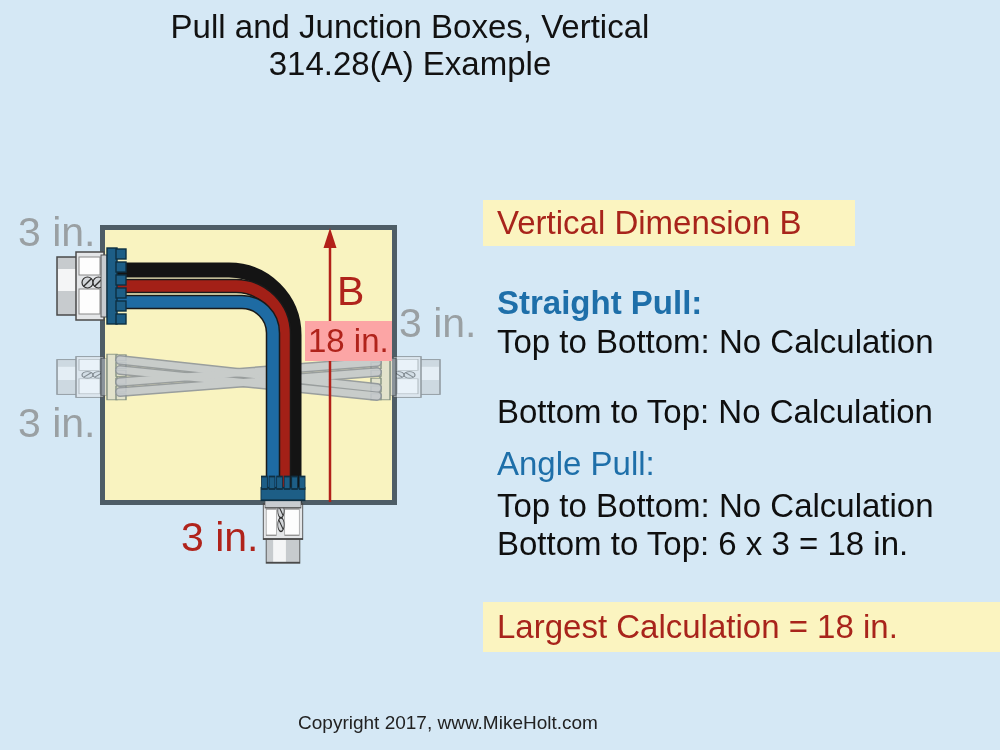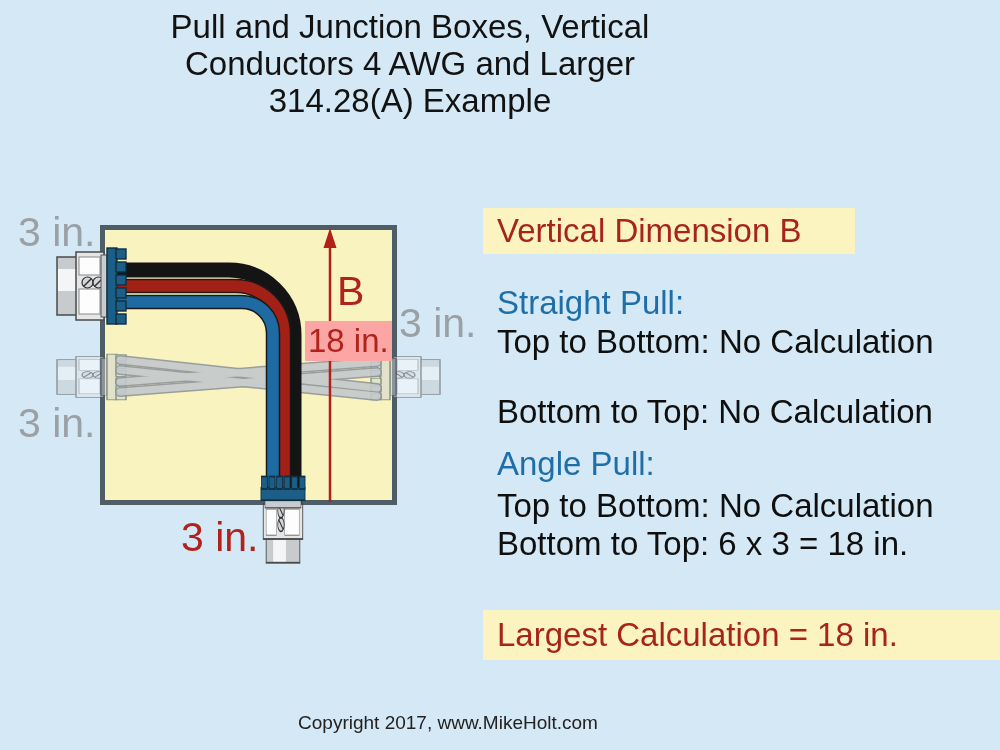--- a/index.html
+++ b/index.html
@@ -14,21 +14,21 @@
   .title-block{top:8px;left:0;width:820px;text-align:center;
     font-size:33px;line-height:37px;color:#121212;}
   .title-line3{}
   
   .dim-gray{color:#9aa0a3;font-size:41px;line-height:1;}
   .dim-red{color:#b0231b;font-size:41px;line-height:1;}
   .lbl-B{color:#b0231b;font-size:41px;line-height:1;}
   .lbl-18{color:#b0231b;font-size:33px;line-height:40px;
     background:#fca5a5;padding:0 3px;}
   
-  .hl{background:#fbf4c0;color:#a8241b;font-size:33px;margin-top:8px;}
+  .hl{background:#fbf4c0;color:#a8241b;font-size:33px;}
   .hl1{left:483px;top:200px;width:372px;height:46px;line-height:46px;padding-left:14px;box-sizing:border-box;}
   .hl2{left:483px;top:602px;width:556px;height:50px;line-height:50px;padding-left:14px;box-sizing:border-box;}
   .p-head{color:#1e6fa9;font-size:33px;line-height:1.1;}
   .p-line{color:#0f0f0f;font-size:33px;line-height:1.1;}
   .copyright{top:712px;left:0;width:896px;text-align:center;font-size:19px;color:#222;}
   svg{position:absolute;top:0;left:0;}
 </style>
 </head>
 <body>
 
@@ -93,37 +93,36 @@
     <path d="M112,302 H242 A31,31 0 0 1 273,333 V505" stroke="#1a1a1a" stroke-width="14.5"></path>
     <path d="M112,302 H242 A31,31 0 0 1 273,333 V505" stroke="#1e6ba3" stroke-width="11.5"></path>
   </g>
 
   <use href="#conduit" transform="translate(104,286)" color="#1d5e86"></use>
   <use href="#conduit" transform="translate(283,504) rotate(-90) scale(1.25,0.58)" color="#1d5e86"></use>
 </svg>
 
 <div class="abs title-block">
   <div>Pull and Junction Boxes, Vertical</div>
-  <div>Conductors 4 AWG and Larger</div>
   <div class="title-line3">314.28(A) Example</div>
 </div>
 
 <div class="abs dim-gray" style="left:18px;top:212px;">3 in.</div>
 <div class="abs dim-gray" style="left:18px;top:403px;">3 in.</div>
 <div class="abs dim-gray" style="left:399px;top:303px;">3 in.</div>
 <div class="abs dim-red" style="left:181px;top:517px;">3 in.</div>
 
 <div class="abs lbl-B" style="left:337px;top:271px;">B</div>
 <div class="abs lbl-18" style="left:305px;top:321px;">18 in.</div>
 
 <div class="abs hl hl1">
   <span>Vertical Dimension B</span>
 </div>
 
-<div class="abs p-head" style="left:497px;top:285px;">Straight Pull:</div>
+<div class="abs p-head" style="left:497px;top:285px;font-weight:bold;">Straight Pull:</div>
 <div class="abs p-line" style="left:497px;top:324px;">Top to Bottom: No Calculation</div>
 <div class="abs p-line" style="left:497px;top:362px;margin-top:32px;">Bottom to Top: No Calculation</div>
 
 <div class="abs p-head" style="left:497px;top:446px;">Angle Pull:</div>
 <div class="abs p-line" style="left:497px;top:488px;">Top to Bottom: No Calculation</div>
 <div class="abs p-line" style="left:497px;top:526px;">Bottom to Top: 6 x 3 = 18 in.</div>
 
 <div class="abs hl hl2">
   <span>Largest Calculation = 18 in.</span>
 </div>

